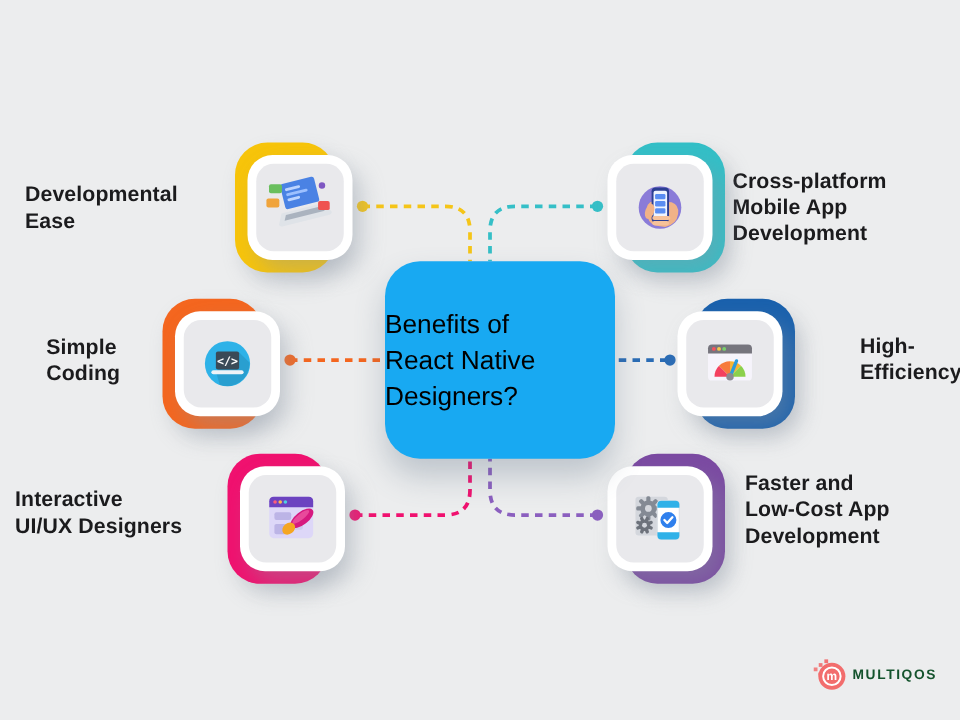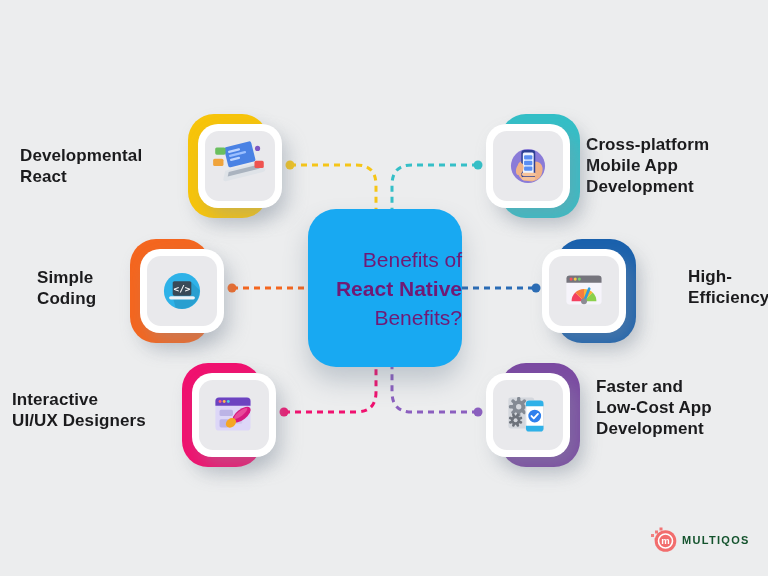--- a/index.html
+++ b/index.html
@@ -24,24 +24,24 @@
   .pos-purple{left:500px;top:363px;background:#7B4AA2}
 
   .label{position:absolute;font-weight:bold;font-size:17px;line-height:21px;color:#1b1b1d;white-space:pre-line;letter-spacing:.1px}
   .lp-1{left:20px;top:145px}
   .lp-2{left:37px;top:267px}
   .lp-3{left:12px;top:389px}
   .lp-4{left:586px;top:134px}
   .lp-5{left:688px;top:266px}
   .lp-6{left:596px;top:376px}
 
-  .center-card{position:absolute;left:308px;top:209px;width:154px;height:158px;background:#18A9F2;border-radius:28px;
-    color:#701a75;display:flex;flex-direction:column;align-items:flex-end;justify-content:center;text-align:center;
+  .center-card{position:absolute;left:308px;top:209px;width:184px;height:158px;background:#18A9F2;border-radius:28px;
+    color:#000000;display:flex;flex-direction:column;align-items:flex-start;justify-content:center;text-align:center;
     font-size:21px;line-height:29px;box-shadow:0 14px 24px rgba(90,110,130,.30)}
-  .center-card .bold{font-weight:bold}
+  .center-card .bold{font-weight:normal}
 
   .logo{position:absolute;left:650px;top:526px;display:flex;align-items:center;gap:4px}
   .logo-text{font-size:11px;font-weight:bold;color:#14532d;letter-spacing:1.3px}
 </style>
 </head>
 <body>
 
 <div class="canvas">
 
   <svg class="connectors">
@@ -53,21 +53,21 @@
     <circle cx="232" cy="288" r="4.5" fill="#F4661F"></circle>
     <path d="M462 288 H536" stroke="#2A6CB5"></path>
     <circle cx="536" cy="288" r="4.5" fill="#2A6CB5"></circle>
     <path d="M284 412 H356 Q376 412 376 392 V367" stroke="#F0116F"></path>
     <circle cx="284" cy="412" r="4.5" fill="#F0116F"></circle>
     <path d="M478 412 H412 Q392 412 392 392 V367" stroke="#8B5FBF"></path>
     <circle cx="478" cy="412" r="4.5" fill="#8B5FBF"></circle>
   </svg>
 
   <div class="label lp-1">Developmental
-React</div>
+Ease</div>
   <div class="label lp-2">Simple
 Coding</div>
   <div class="label lp-3">Interactive
 UI/UX Designers</div>
   <div class="label lp-4">Cross-platform
 Mobile App
 Development</div>
   <div class="label lp-5">High-
 Efficiency</div>
   <div class="label lp-6">Faster and
@@ -197,21 +197,21 @@
           <circle cx="36.5" cy="31" r="7" fill="#2f80ed" stroke="#ffffff" stroke-width="1.6"></circle>
           <path d="M33.4 31 l2.2 2.3 4-4.4" stroke="#ffffff" stroke-width="1.8" fill="none" stroke-linecap="round" stroke-linejoin="round"></path>
         </svg>
       </div>
     </div>
   </div>
 
   <div class="center-card">
     <div>Benefits of</div>
     <div class="bold">React Native</div>
-    <div>Benefits?</div>
+    <div>Designers?</div>
   </div>
 
   <div class="logo">
     <svg width="28" height="28" viewBox="0 0 28 28">
       <g fill="#F26D6D">
         <rect x="1" y="8" width="3" height="3" opacity="0.85"></rect>
         <rect x="5" y="4.5" width="3" height="3" opacity="0.9"></rect>
         <rect x="9.5" y="1.5" width="3" height="3" opacity="0.95"></rect>
         <rect x="4.5" y="12" width="2.4" height="2.4" opacity="0.6"></rect>
         <rect x="8" y="8.5" width="2.4" height="2.4" opacity="0.7"></rect>

